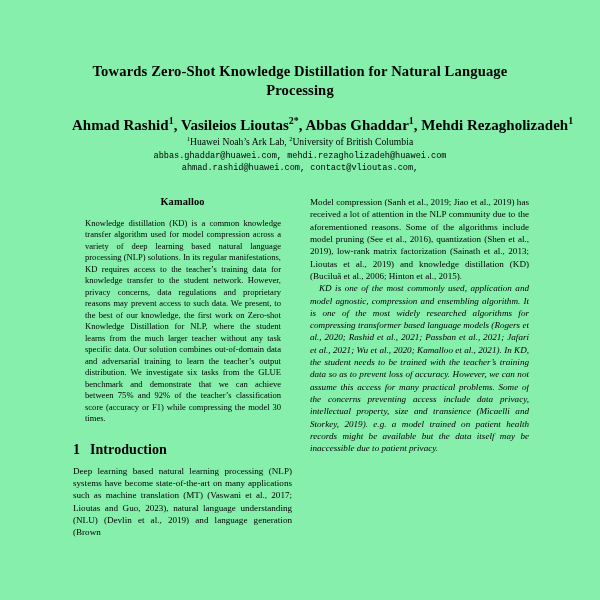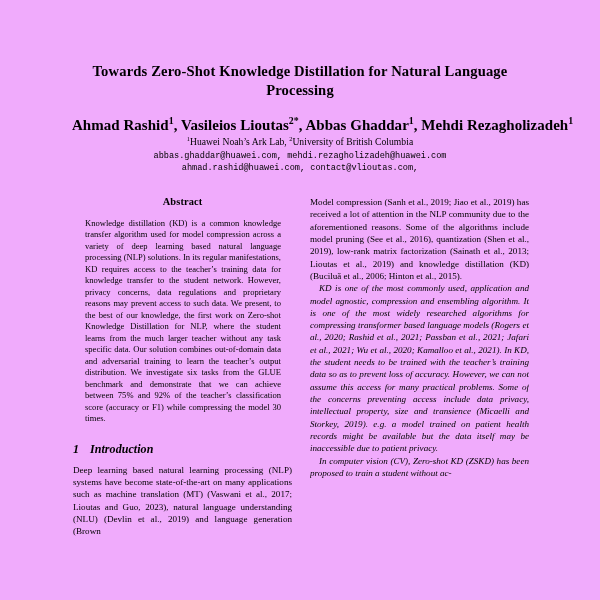--- a/index.html
+++ b/index.html
@@ -12,21 +12,21 @@
     height: 600px;
     overflow: hidden;
     font-family: "Liberation Serif", "DejaVu Serif", serif;
     color: #000000;
   }
 
   .page {
     position: relative;
     width: 600px;
     height: 600px;
-    background: #f0abfc;
+    background: #86efac;
     box-sizing: border-box;
     padding: 62px 0 0 0;
   }
 
   
   .title-block {
     width: 456px;
     margin: 0 auto;
     text-align: center;
   }
@@ -96,25 +96,24 @@
   .abstract-body p {
     margin: 0;
     font-size: 8.55px;
     line-height: 1.345;
     text-align: justify;
     text-justify: inter-word;
     hyphens: none;
   }
 
   .section-head {
-    font-size: 12px;
+    font-size: 14px;
     font-weight: bold;
     margin: 17px 0 7px 0;
     letter-spacing: 0.005em;
-    font-style: italic;
   }
   .section-head .secnum {
     display: inline-block;
     min-width: 17px;
   }
 
   .body-par {
     margin: 0;
     font-size: 9.1px;
     line-height: 1.355;
@@ -145,36 +144,35 @@
     <div class="emails">
       <div>abbas.ghaddar@huawei.com, mehdi.rezagholizadeh@huawei.com</div>
       <div>ahmad.rashid@huawei.com, contact@vlioutas.com,</div>
     </div>
   </div>
 
   <div class="columns">
 
     <div class="col col-left">
 
-      <div class="abstract-head">Abstract</div>
+      <div class="abstract-head">Kamalloo</div>
 
       <div class="abstract-body">
         <p>Knowledge distillation (KD) is a common knowledge transfer algorithm used for model compression across a variety of deep learning based natural language processing (NLP) solutions. In its regular manifestations, KD requires access to the teacher’s training data for knowledge transfer to the student network. However, privacy concerns, data regulations and proprietary reasons may prevent access to such data. We present, to the best of our knowledge, the first work on Zero-shot Knowledge Distillation for NLP, where the student learns from the much larger teacher without any task specific data. Our solution combines out-of-domain data and adversarial training to learn the teacher’s output distribution. We investigate six tasks from the GLUE benchmark and demonstrate that we can achieve between 75% and 92% of the teacher’s classification score (accuracy or F1) while compressing the model 30 times.</p>
       </div>
 
       <div class="section-head">
         <span class="secnum">1</span><span>Introduction</span>
       </div>
 
       <p class="body-par">Deep learning based natural learning processing (NLP) systems have become state-of-the-art on many applications such as machine translation (MT) (Vaswani et al., 2017; Lioutas and Guo, 2023), natural language understanding (NLU) (Devlin et al., 2019) and language generation (Brown</p>
     </div>
 
     <div class="col col-right">
 
       <p class="body-par">Model compression (Sanh et al., 2019; Jiao et al., 2019) has received a lot of attention in the NLP community due to the aforementioned reasons. Some of the algorithms include model pruning (See et al., 2016), quantization (Shen et al., 2019), low-rank matrix factorization (Sainath et al., 2013; Lioutas et al., 2019) and knowledge distillation (KD) (Buciluǎ et al., 2006; Hinton et al., 2015).</p>
 
       <p class="body-par">KD is one of the most commonly used, application and model agnostic, compression and ensembling algorithm. It is one of the most widely researched algorithms for compressing transformer based language models (Rogers et al., 2020; Rashid et al., 2021; Passban et al., 2021; Jafari et al., 2021; Wu et al., 2020; Kamalloo et al., 2021). In KD, the student needs to be trained with the teacher’s training data so as to prevent loss of accuracy. However, we can not assume this access for many practical problems. Some of the concerns preventing access include data privacy, intellectual property, size and transience (Micaelli and Storkey, 2019). e.g. a model trained on patient health records might be available but the data itself may be inaccessible due to patient privacy.</p>
 
-      <p class="body-par">In computer vision (CV), Zero-shot KD (ZSKD) has been proposed to train a student without ac-</p>
     </div>
 
   </div>
 </div>
 
 </body></html>

